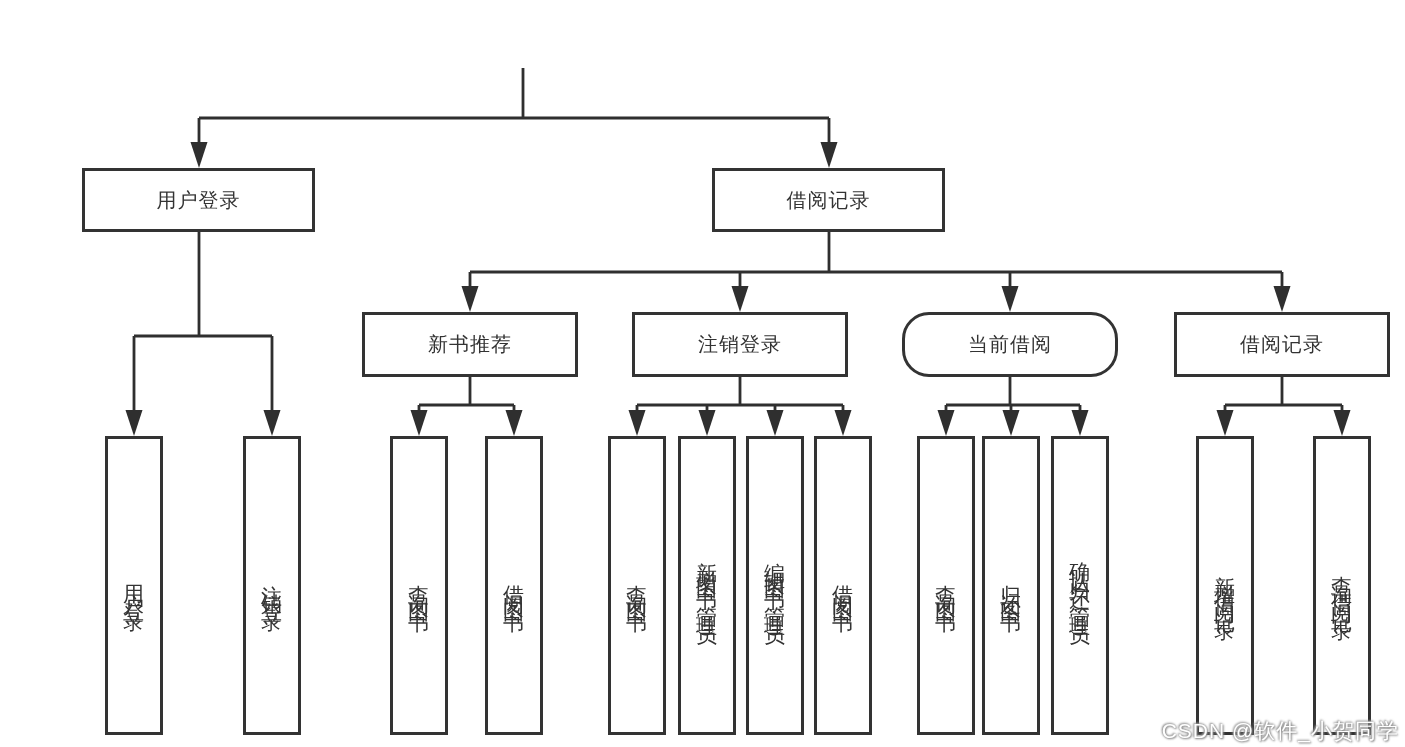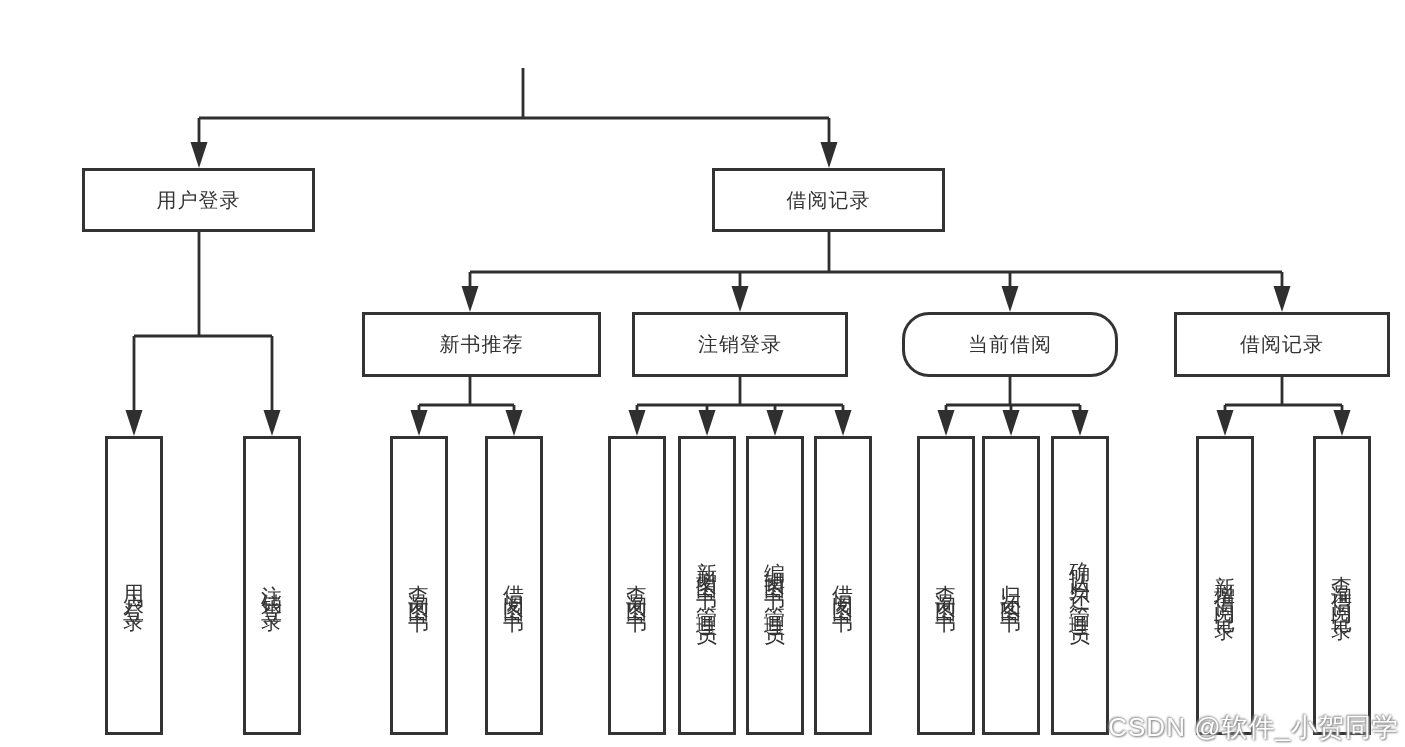--- a/index.html
+++ b/index.html
@@ -55,21 +55,21 @@
     letter-spacing: 9px;
     line-height: 1;
     top: 436px;
     width: 58px;
     height: 299px;
   }
   .watermark {
     position: absolute;
     right: 6px;
     bottom: 2px;
-    font-size: 26px;
+    font-size: 21px;
     letter-spacing: 1px;
     color: #ffffff;
     text-shadow: 1px 1px 2px #8a8a8a, -1px -1px 2px #9a9a9a, 0 0 3px #999999;
     white-space: nowrap;
   }
 </style>
 </head>
 <body>
 
 <div class="stage">
@@ -107,21 +107,21 @@
 
     <path class="line" d="M1282,377 L1282,405 M1225,405 L1342,405 M1225,405 L1225,414 M1342,405 L1342,414"></path>
     <path class="arrow" d="M1216.5,410 L1233.5,410 L1225,436 Z"></path>
     <path class="arrow" d="M1333.5,410 L1350.5,410 L1342,436 Z"></path>
   </svg>
 
 
   <div class="box hnode" style="left:82px; top:168px; width:233px; height:64px;">用户登录</div>
   <div class="box hnode" style="left:712px; top:168px; width:233px; height:64px;">借阅记录</div>
 
-  <div class="box hnode" style="left:362px; top:312px; width:239px; height:65px;">新书推荐</div>
+  <div class="box hnode" style="left:362px; top:312px; width:216px; height:65px;">新书推荐</div>
   <div class="box hnode" style="left:632px; top:312px; width:216px; height:65px;">注销登录</div>
   <div class="box hnode" style="left:902px; top:312px; width:216px; height:65px;border-radius:27px;">当前借阅</div>
   <div class="box hnode" style="left:1174px; top:312px; width:216px; height:65px;">借阅记录</div>
 
   <div class="box leaf" style="left:105px;">用户登录</div>
   <div class="box leaf" style="left:243px;">注销登录</div>
   <div class="box leaf" style="left:390px;">查询图书</div>
   <div class="box leaf" style="left:485px;">借阅图书</div>
   <div class="box leaf" style="left:608px;">查询图书</div>
   <div class="box leaf" style="left:678px;">新增图书（管理员）</div>

